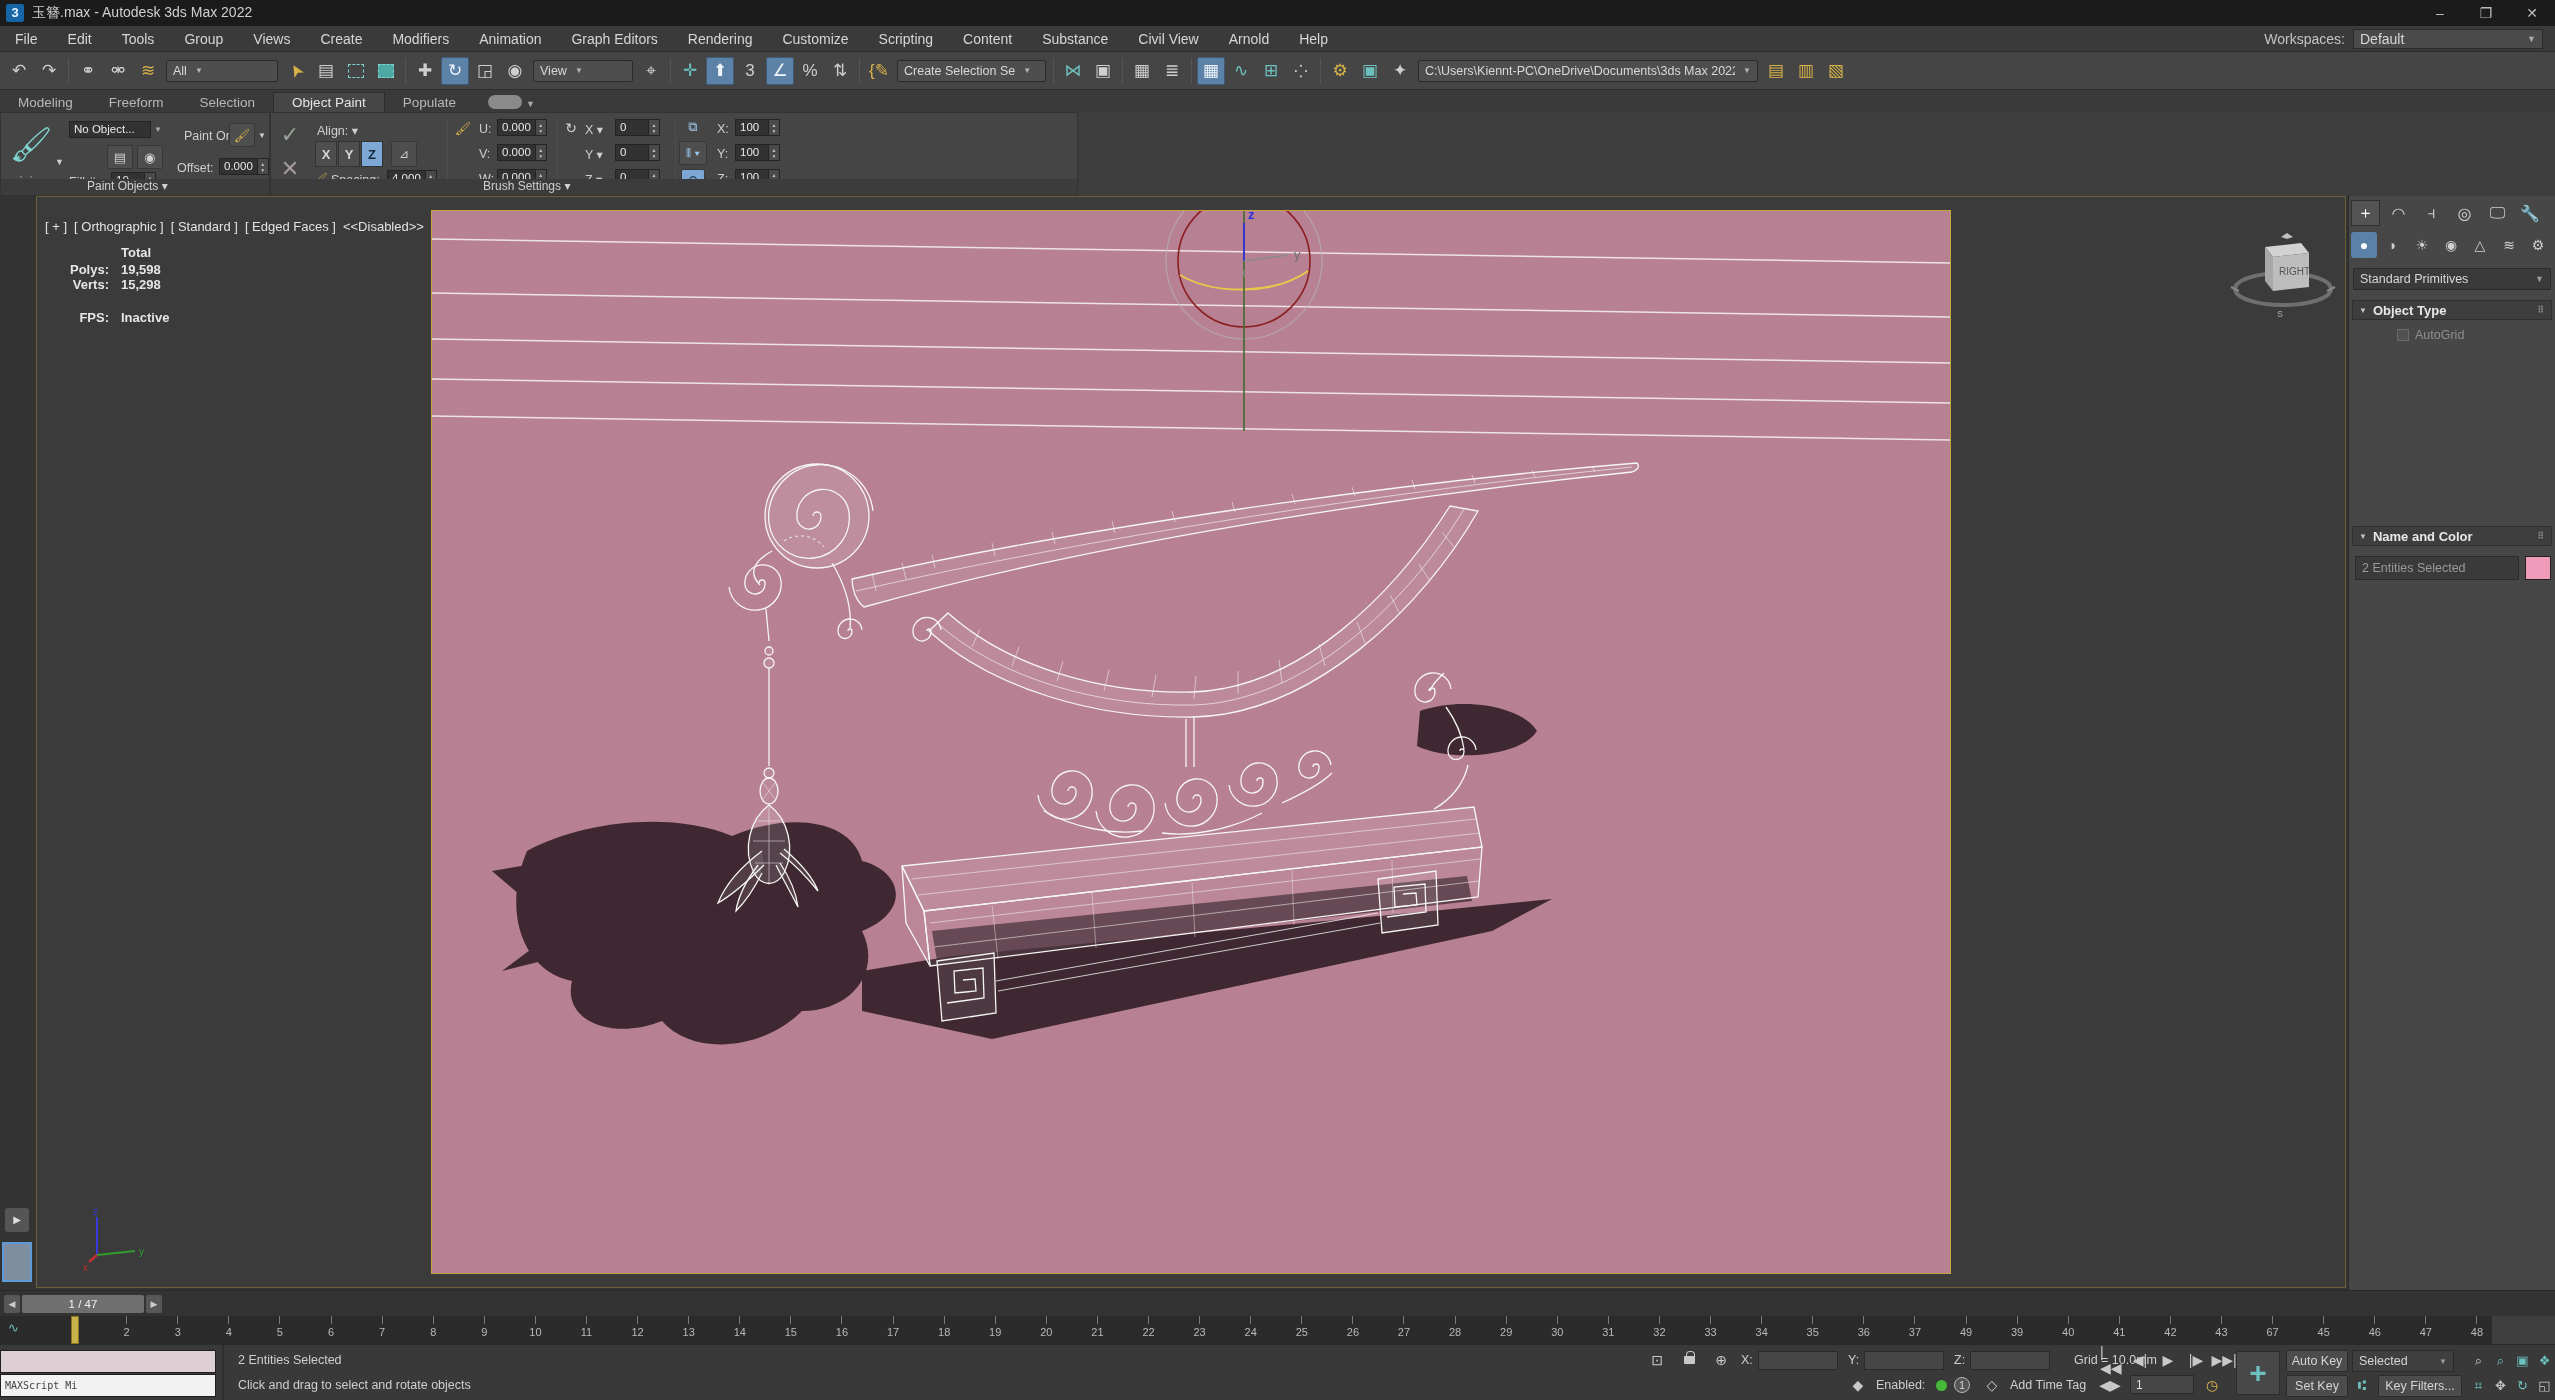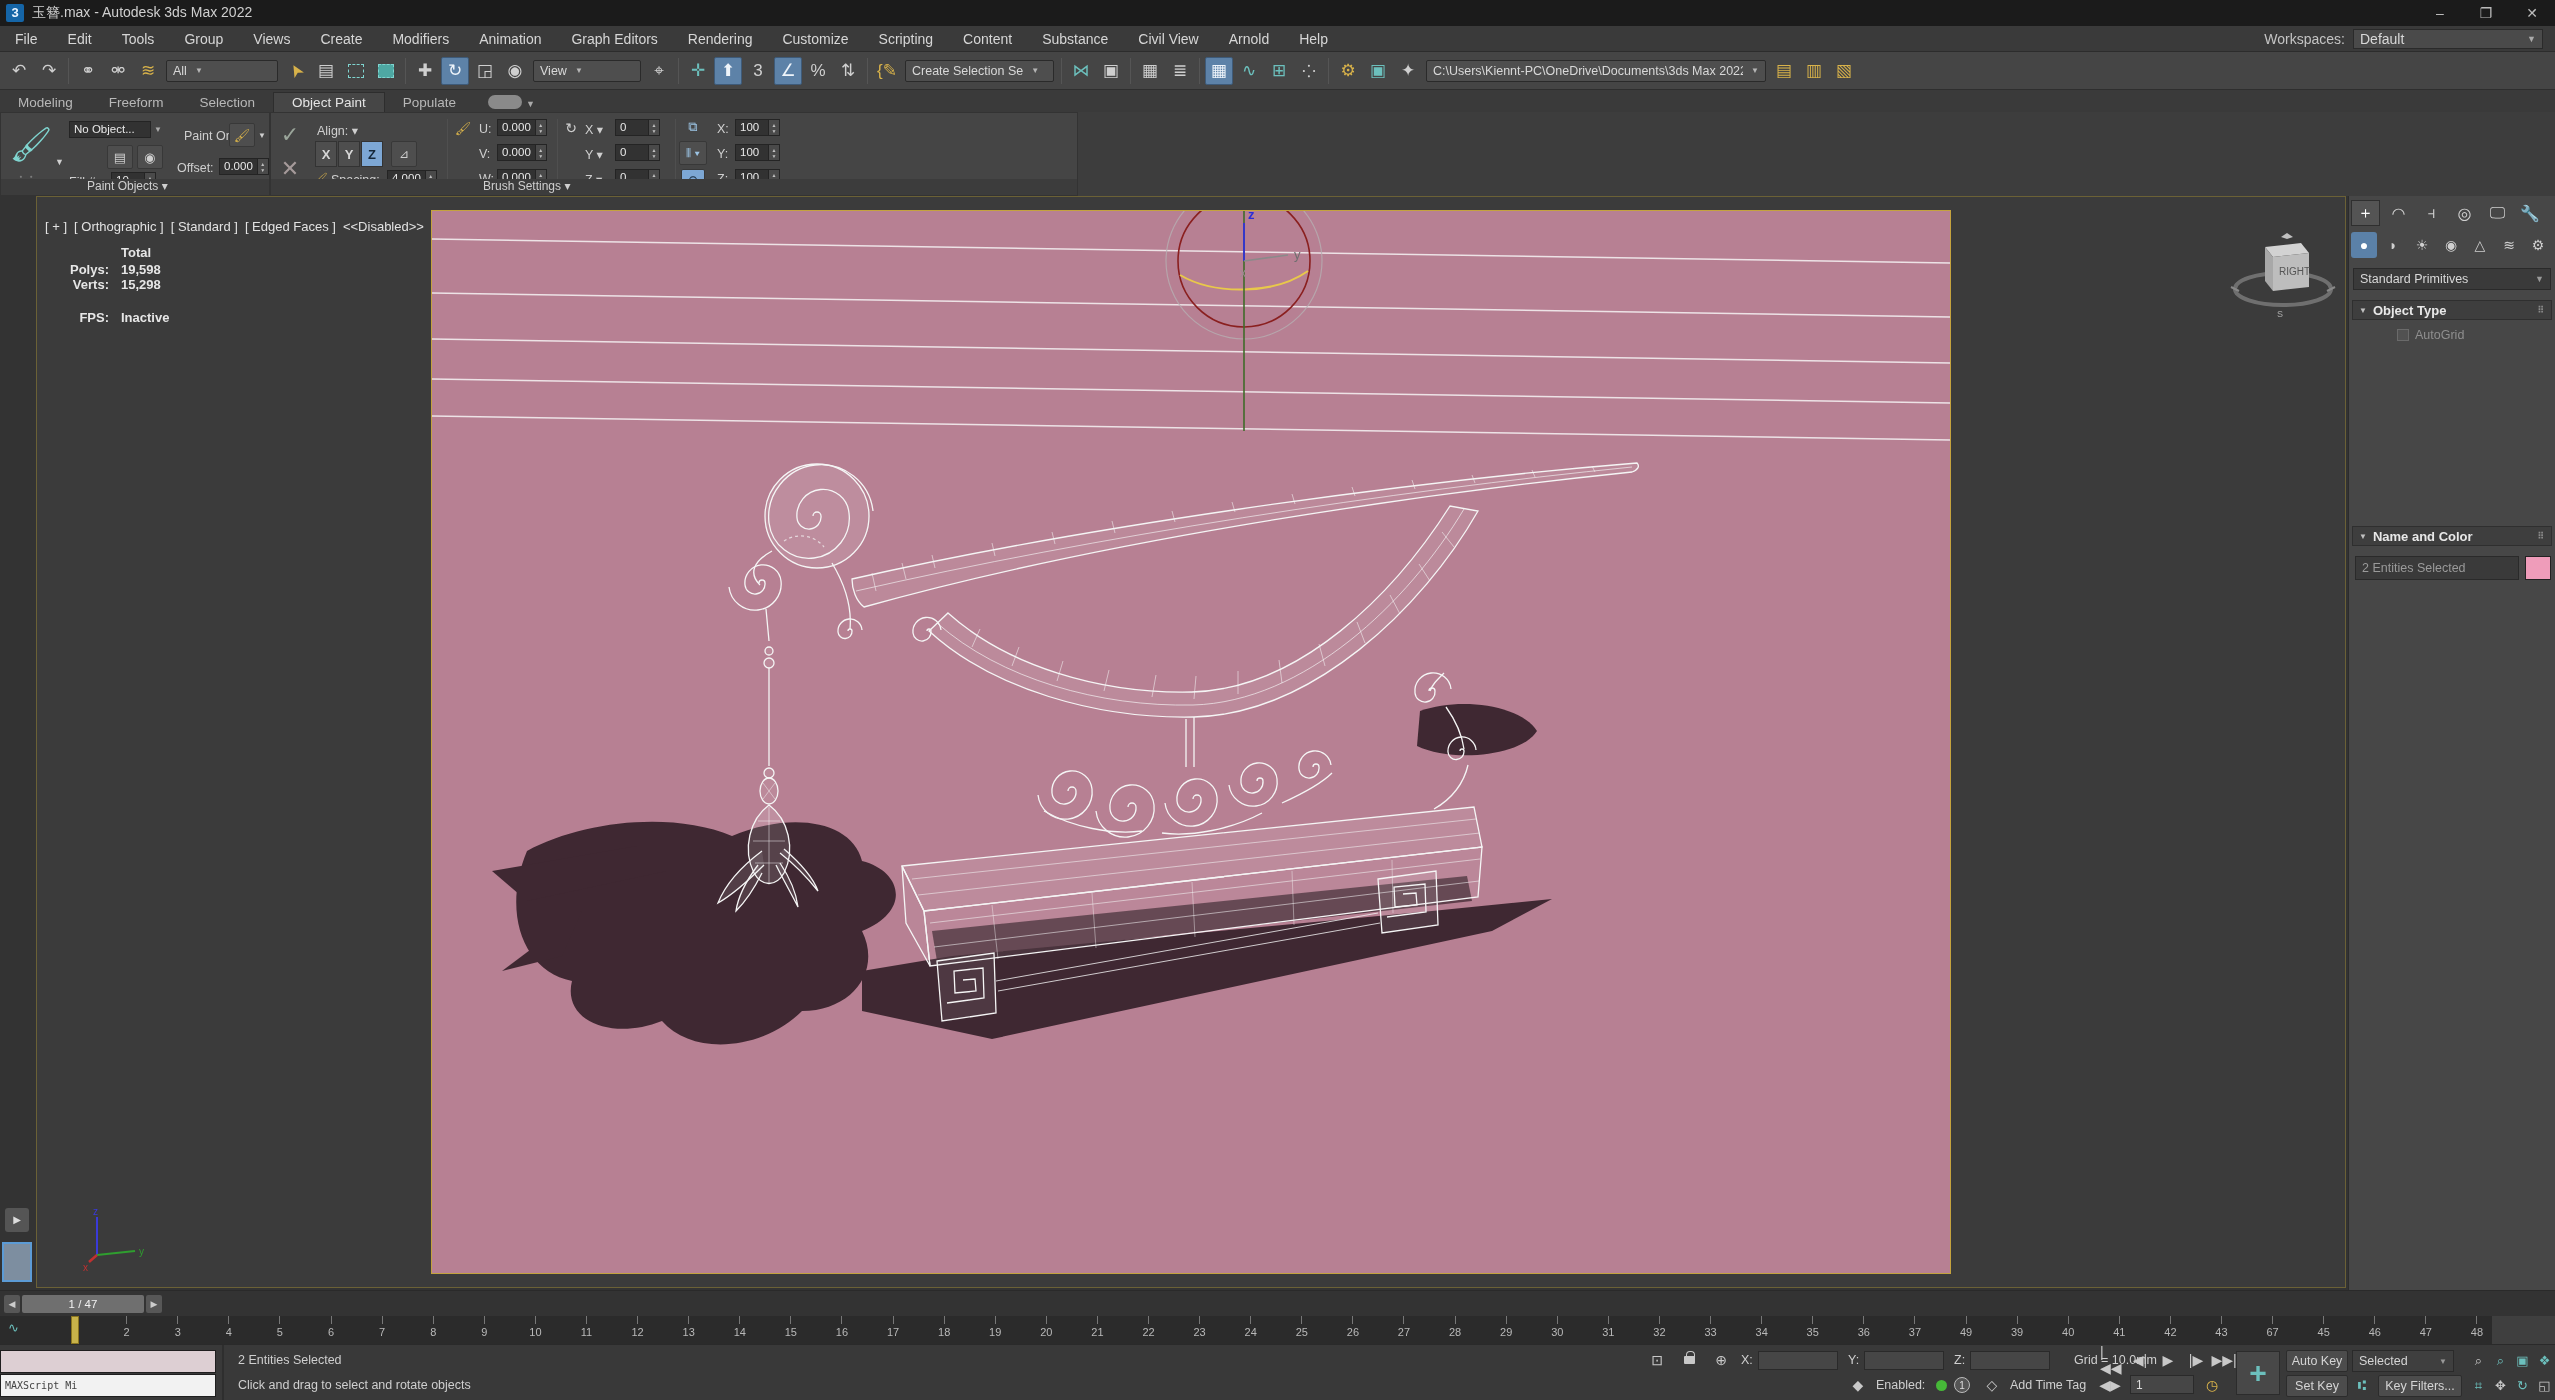--- a/index.html
+++ b/index.html
@@ -217,21 +217,21 @@
       <span class="dashed-box"></span>
     </span>
   <span class="tbi">
       <span class="dashed-box fill"></span>
     </span>
   <span class="tb-sep"></span>
   <span class="tbi" data-glyph="✚"></span>
   <span class="tbi active" data-glyph="↻"></span>
   <span class="tbi" data-glyph="◲"></span>
   <span class="tbi" data-glyph="◉"></span>
-  <div class="tb-dd" style="width:108px">
+  <div class="tb-dd" style="width:100px">
     <span>View</span>
     <span class="dd">▼</span>
   </div>
   <span class="tbi" data-glyph="⌖"></span>
   <span class="tb-sep"></span>
   <span class="tbi teal" data-glyph="✛"></span>
   <span class="tbi active" data-glyph="⬆"></span>
   <span class="tbi" data-glyph="3"></span>
   <span class="tbi active" data-glyph="∠"></span>
   <span class="tbi" data-glyph="%"></span>

